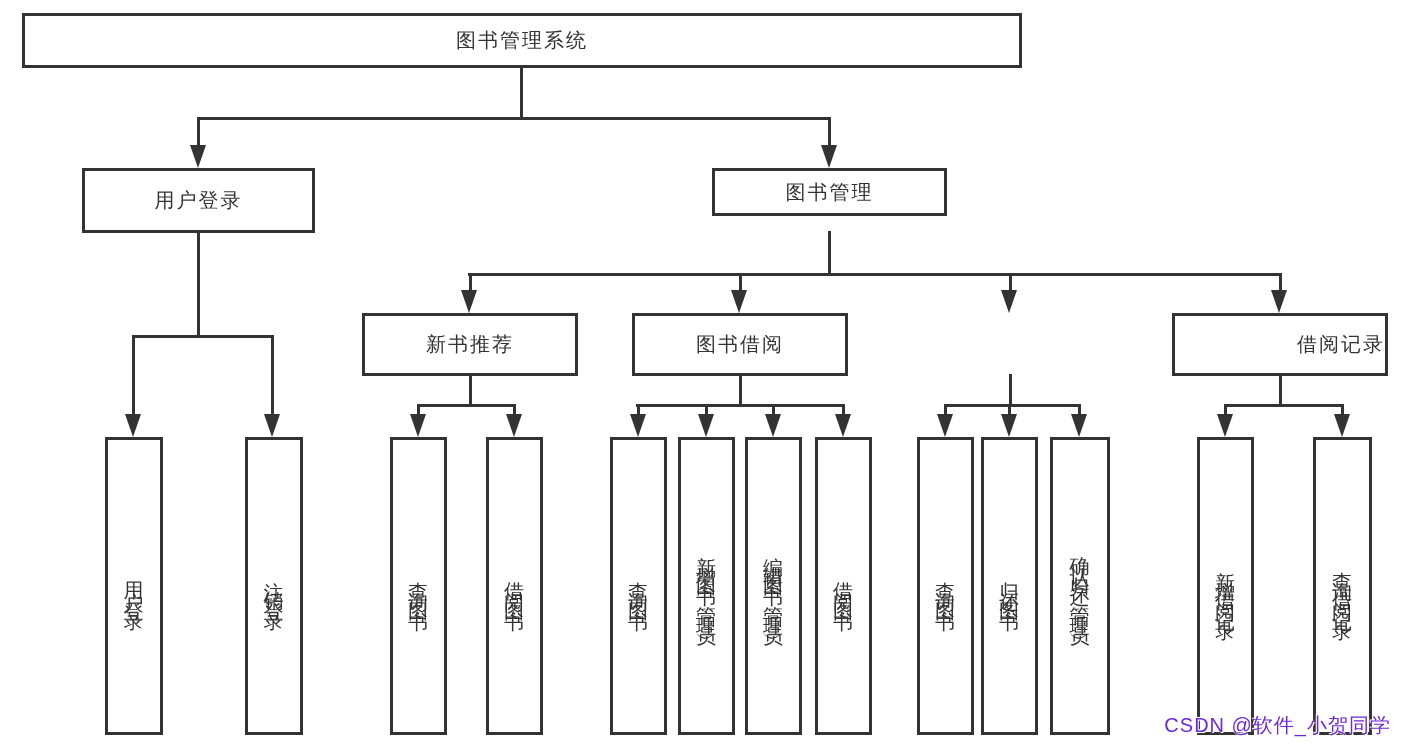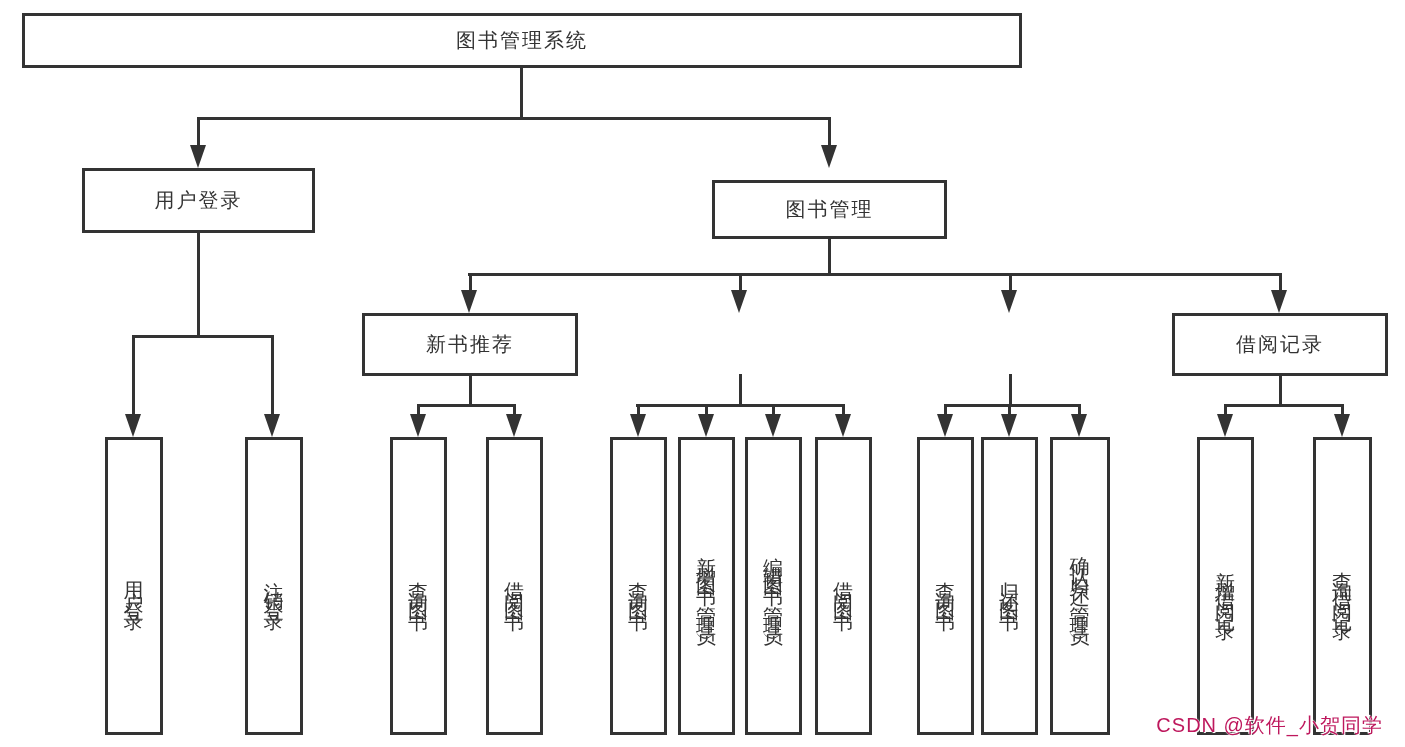--- a/index.html
+++ b/index.html
@@ -43,25 +43,25 @@
   .vbox span {
     writing-mode: vertical-rl;
     text-orientation: mixed;
     letter-spacing: 10px;
     line-height: 1.1;
     white-space: nowrap;
   }
   .watermark {
     position: absolute;
     top: 712px;
-    right: 22px;
+    right: 14px;
     z-index: 5;
     font-size: 20px;
     letter-spacing: 1px;
-    color: #be185d;
+    color: #6d28d9;
     text-shadow: 0 0 2px #ffffff, 1px 1px 0 #ffffff, -1px -1px 0 #ffffff;
     white-space: nowrap;
   }
 </style>
 </head>
 <body>
 
 <div class="canvas">
 
   <div class="vline" style="left:520px; top:66px; height:54px;"></div>
@@ -123,28 +123,31 @@
   <div class="vline" style="left:1341px; top:404px; height:12px;"></div>
   <div class="arrowhead" style="left:1334px; top:414px;"></div>
 
   <div class="box" style="left:22px; top:13px; width:1000px; height:55px;text-align:center;">
     <span>图书管理系统</span>
   </div>
 
   <div class="box" style="left:82px; top:168px; width:233px; height:65px;">
     <span>用户登录</span>
   </div>
-  <div class="box" style="left:712px; top:180px; width:235px; height:59px;">
+  <div class="box" style="left:712px; top:168px; width:235px; height:48px;">
     <span>图书管理</span>
   </div>
 
   <div class="box" style="left:362px; top:313px; width:216px; height:63px;">
     <span>新书推荐</span>
   </div>
-  <div class="box" style="left:1172px; top:313px; width:216px; height:63px;">
+  <div class="box" style="left:632px; top:313px; width:216px; height:63px;">
+    <span>图书借阅</span>
+  </div>
+  <div class="box" style="left:1172px; top:313px; width:216px; height:63px;justify-content:flex-end;">
     <span>借阅记录</span>
   </div>
 
   <div class="box vbox" style="left:105px; top:437px; width:58px; height:298px;">
     <span>用户登录</span>
   </div>
   <div class="box vbox" style="left:245px; top:437px; width:58px; height:298px;">
     <span>注销登录</span>
   </div>
 

